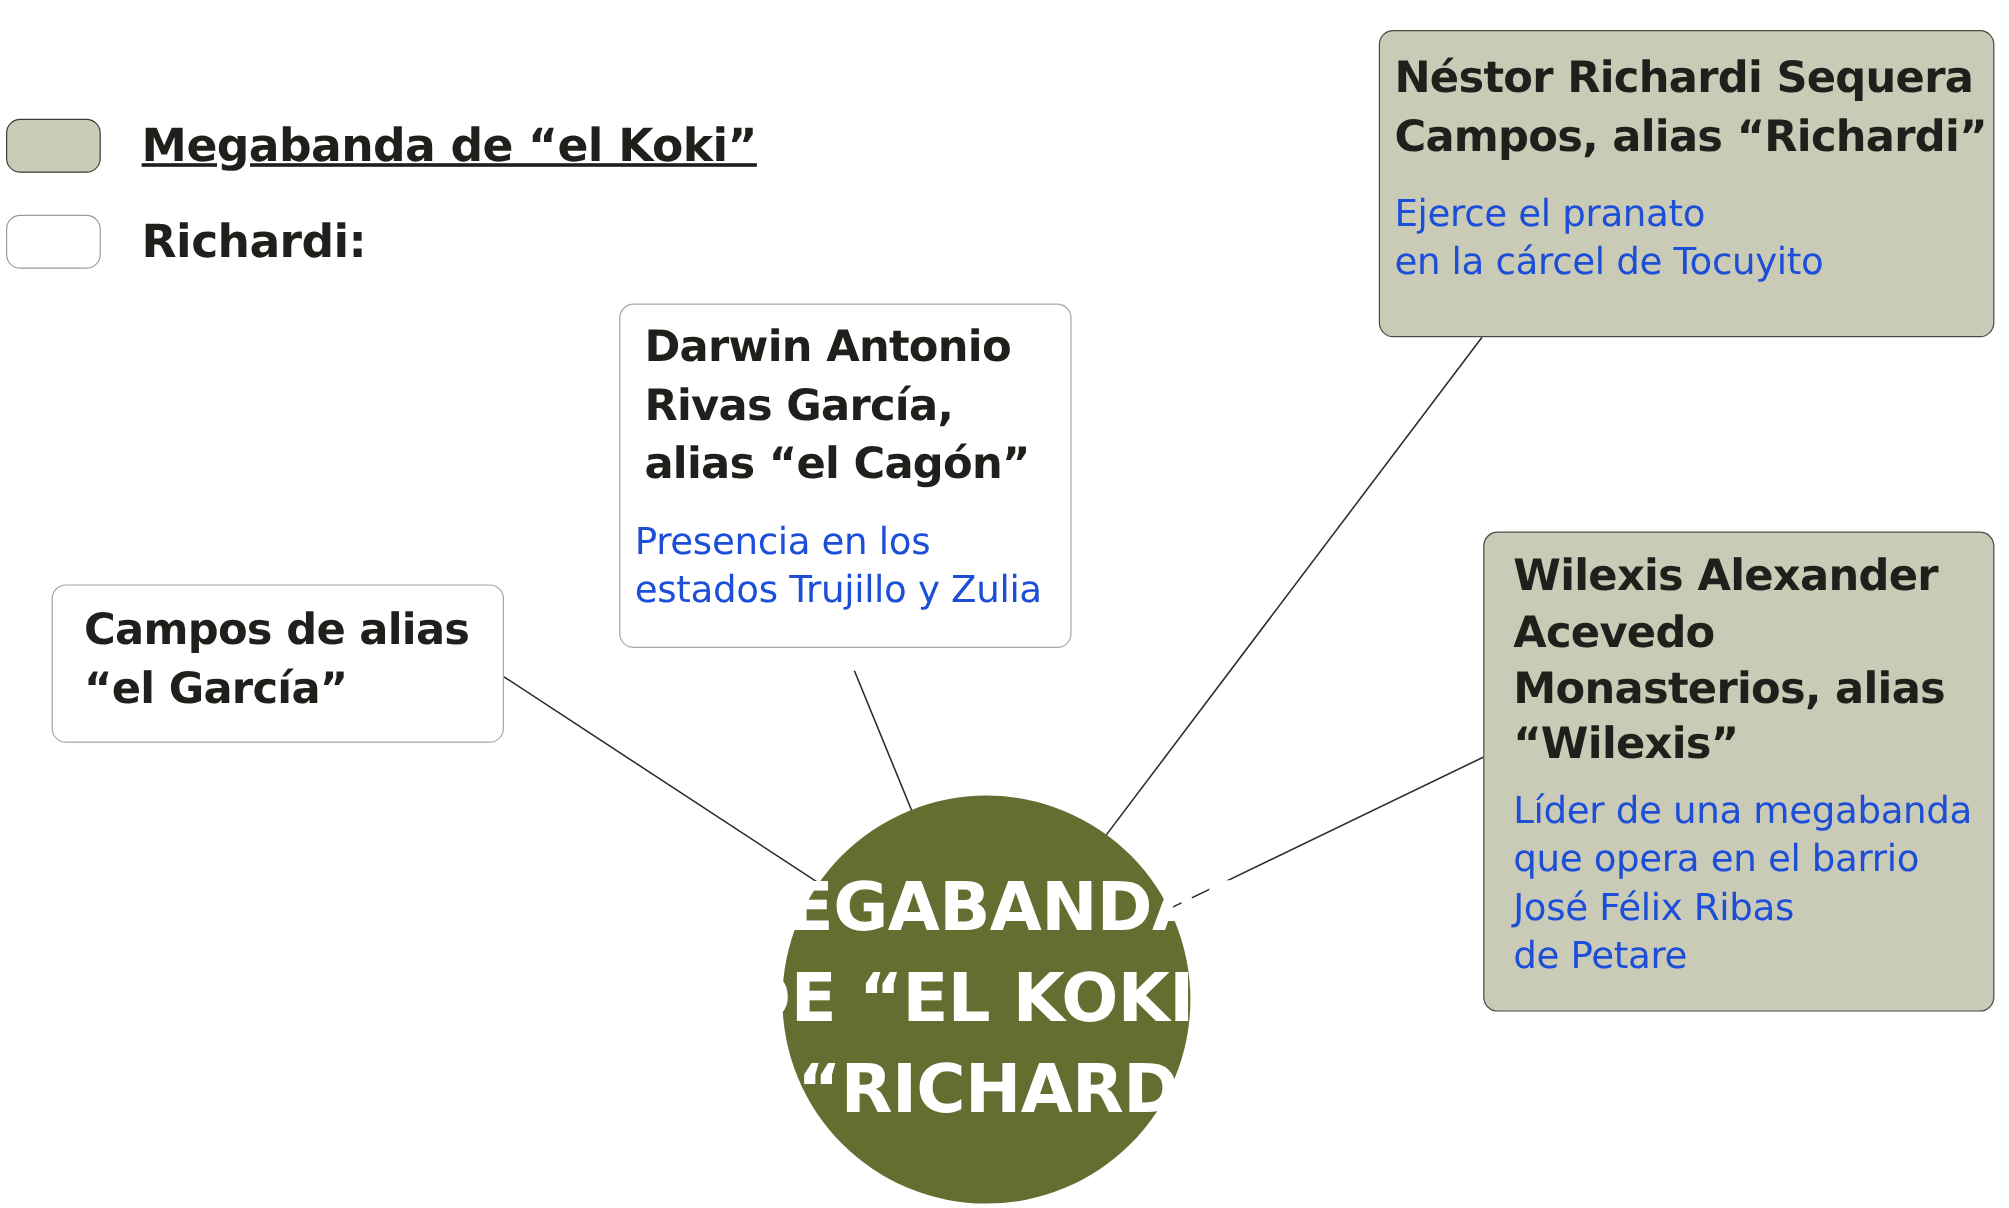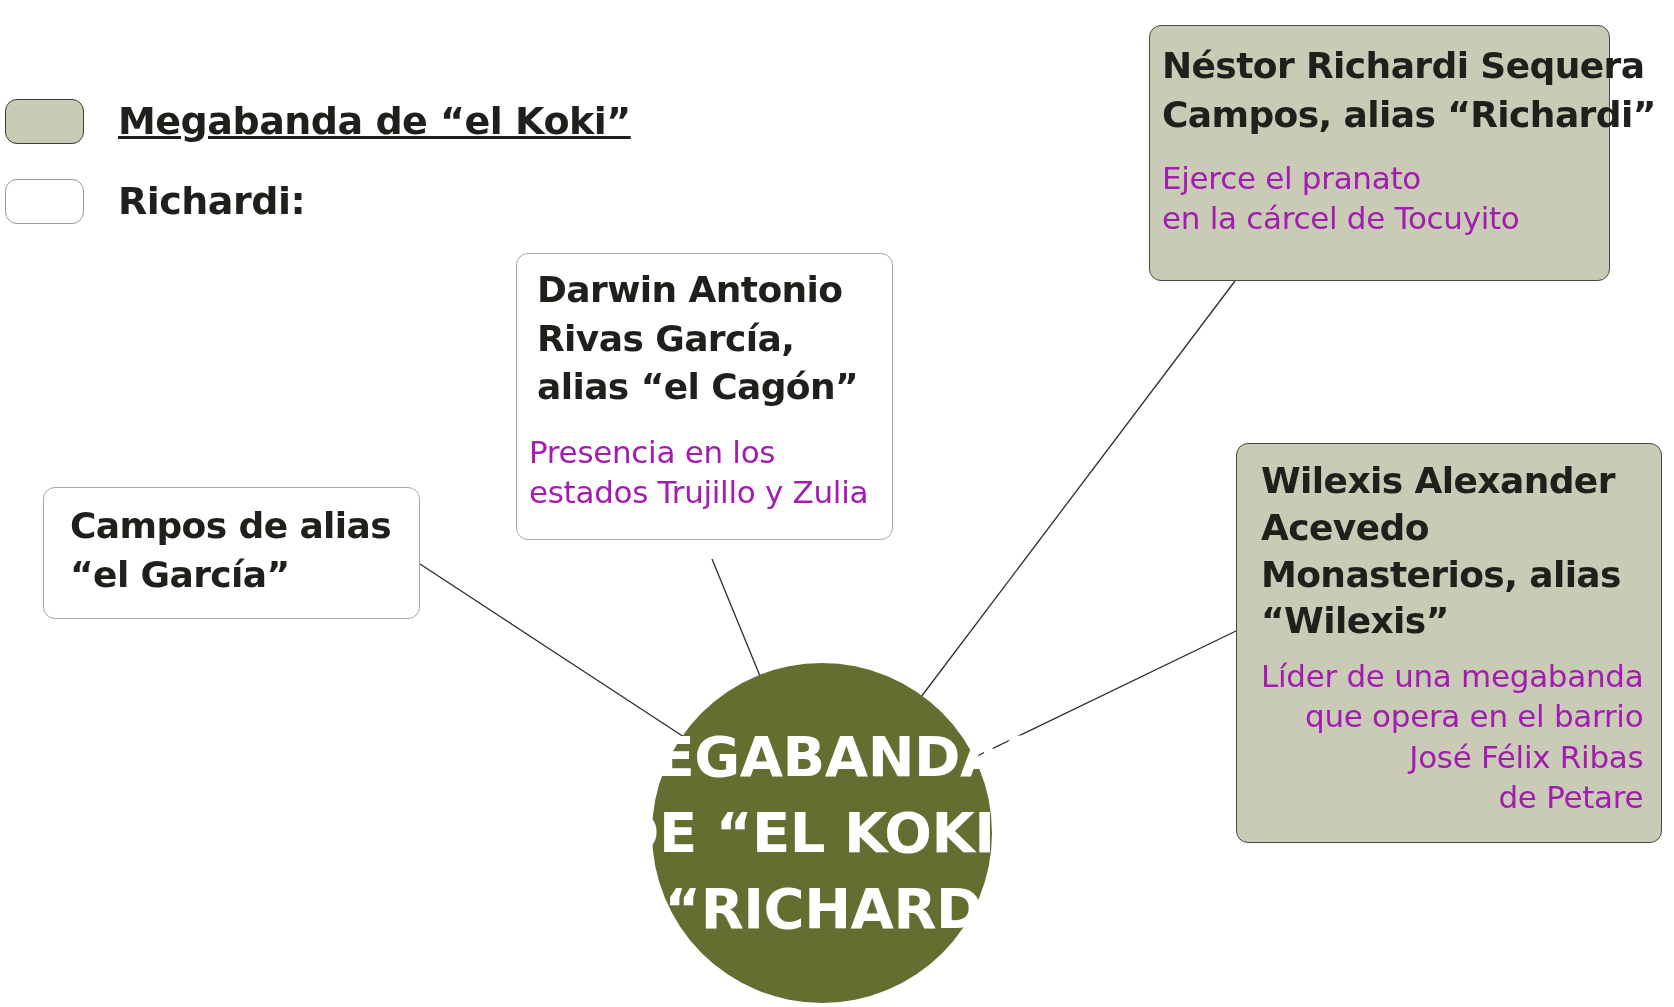--- a/index.html
+++ b/index.html
@@ -8,21 +8,21 @@
   .abs { position:absolute; box-sizing:border-box; }
   svg.lines { position:absolute; left:0; top:0; width:1674px; height:1007px; }
   .swatch { border-radius:12px; }
   .sw-koki { background:#c9cbb6; border:1.5px solid #3d3d37; }
   .sw-rich { background:#ffffff; border:1.5px solid #9a9a96; }
   .legend-label { font-size:38px; font-weight:bold; letter-spacing:-0.5px; white-space:nowrap; }
   .card { border-radius:12px; padding:0; }
   .card.koki { background:#c9cbb6; border:1.5px solid #4a4a44; }
   .card.rich { background:#ffffff; border:1.5px solid #a7a7a3; }
   .card .title { font-size:36px; font-weight:bold; line-height:1.35; letter-spacing:-0.6px; }
-  .card .desc { font-size:31px; font-weight:normal; line-height:1.3; letter-spacing:-0.3px; color:#a21caf; }
+  .card .desc { font-size:31px; font-weight:normal; line-height:1.3; letter-spacing:-0.3px; color:#1d4ed8; }
   .center-node { background:#636f31; border-radius:50%; display:flex; align-items:center; justify-content:center; text-align:center; }
   .center-node .ct { color:#ffffff; font-weight:bold; font-size:56px; line-height:1.36; letter-spacing:-0.5px; }
   .ct span { display:block; white-space:nowrap; }
   .line-block span { display:block; white-space:nowrap; }
 </style>
 </head>
 <body>
 
 <svg class="lines" viewBox="0 0 1674 1007">
   <line x1="420" y1="564" x2="684" y2="737" stroke="#2b2b2b" stroke-width="1.3"></line>
@@ -30,21 +30,21 @@
   <line x1="1235" y1="281" x2="921" y2="697" stroke="#2b2b2b" stroke-width="1.3"></line>
   <line x1="1236" y1="631" x2="975" y2="757" stroke="#2b2b2b" stroke-width="1.3"></line>
 </svg>
 
 <div class="abs swatch sw-koki" style="left:5px;top:99px;width:79px;height:45px;"></div>
 <div class="abs legend-label" style="left:118px;top:99px;text-decoration:underline;">Megabanda de “el Koki”</div>
 
 <div class="abs swatch sw-rich" style="left:5px;top:179px;width:79px;height:45px;"></div>
 <div class="abs legend-label" style="left:118px;top:179px;">Richardi:</div>
 
-<div class="abs card koki" style="left:1149px;top:25px;width:461px;height:256px;">
+<div class="abs card koki" style="left:1149px;top:25px;width:513px;height:256px;">
   <div class="abs title line-block" style="left:12px;top:16px;">
     <span>Néstor Richardi Sequera</span>
     <span>Campos, alias “Richardi”</span>
   </div>
   <div class="abs desc line-block" style="left:12px;top:132px;">
     <span>Ejerce el pranato</span>
     <span>en la cárcel de Tocuyito</span>
   </div>
 </div>
 
@@ -67,21 +67,21 @@
   </div>
 </div>
 
 <div class="abs card koki" style="left:1236px;top:443px;width:426px;height:400px;">
   <div class="abs title line-block" style="left:24px;top:14px;line-height:1.3;">
     <span>Wilexis Alexander</span>
     <span>Acevedo</span>
     <span>Monasterios, alias</span>
     <span>“Wilexis”</span>
   </div>
-  <div class="abs desc line-block" style="left:24px;top:212px;text-align:right;">
+  <div class="abs desc line-block" style="left:24px;top:212px;">
     <span>Líder de una megabanda</span>
     <span>que opera en el barrio</span>
     <span>José Félix Ribas</span>
     <span>de Petare</span>
   </div>
 </div>
 
 <div class="abs center-node" style="left:652px;top:663px;width:340px;height:340px;">
   <div class="ct">
     <span>MEGABANDAS</span>

